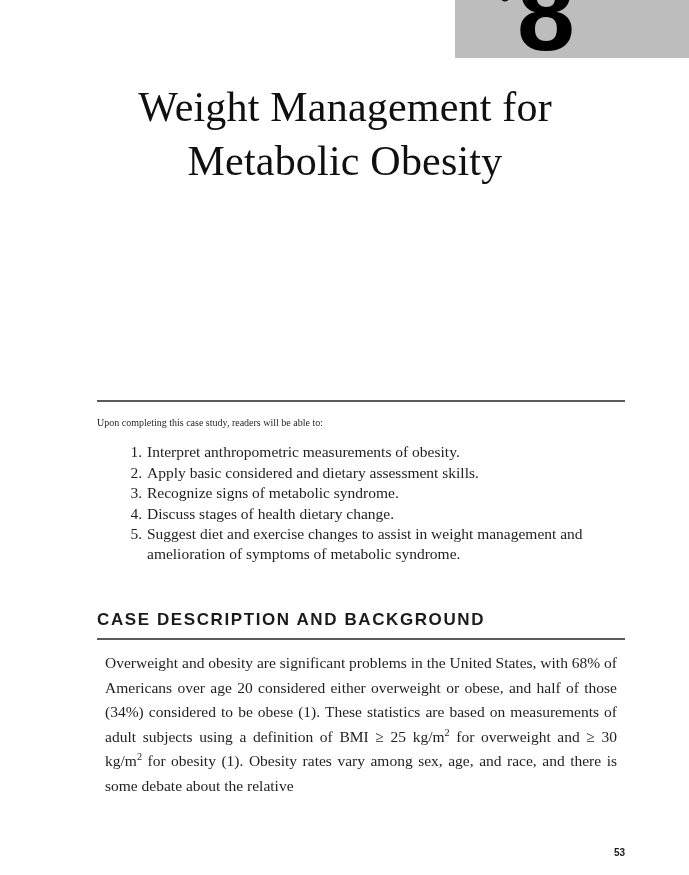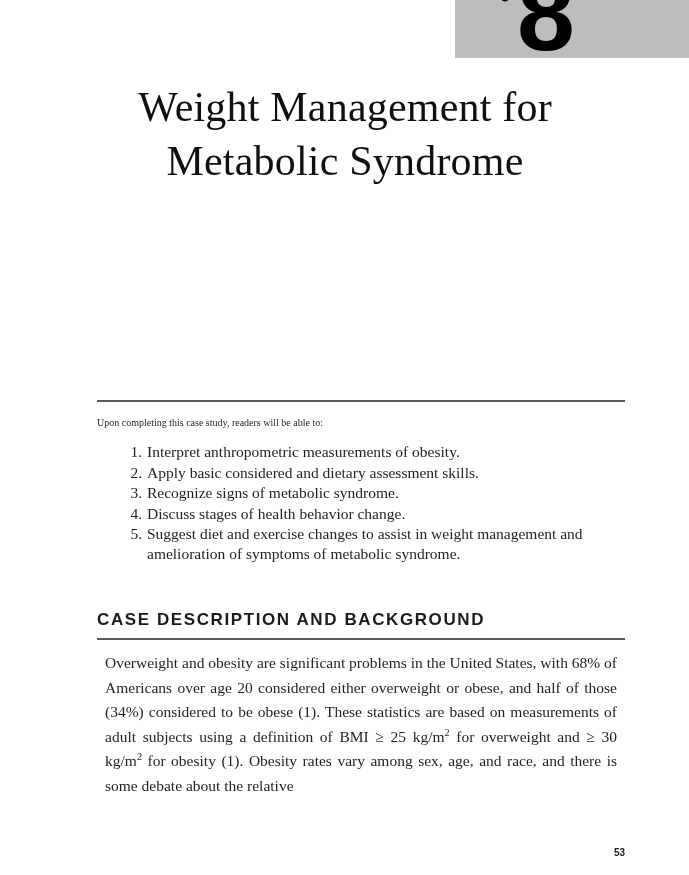--- a/index.html
+++ b/index.html
@@ -152,21 +152,21 @@
   }
 </style>
 </head>
 <body>
 
 <div class="case-tab">
   <span class="case-tab-label">CASE</span>
   <span class="case-tab-number">8</span>
 </div>
 
-<h1 class="page-title">Weight Management for Metabolic Syndrome</h1>
+<h1 class="page-title">Weight Management for Metabolic Obesity</h1>
 
 <div class="content">
 
   <div class="rule"></div>
 
   <p class="lead-line">Upon completing this case study, readers will be able to:</p>
 
   <ol class="objectives">
     <li>
       <span class="num">1.</span>
@@ -175,21 +175,21 @@
     <li>
       <span class="num">2.</span>
       <span>Apply basic considered and dietary assessment skills.</span>
     </li>
     <li>
       <span class="num">3.</span>
       <span>Recognize signs of metabolic syndrome.</span>
     </li>
     <li>
       <span class="num">4.</span>
-      <span>Discuss stages of health behavior change.</span>
+      <span>Discuss stages of health dietary change.</span>
     </li>
     <li>
       <span class="num">5.</span>
       <span>Suggest diet and exercise changes to assist in weight management and amelioration of symptoms of metabolic syndrome.</span>
     </li>
   </ol>
 
   <div class="section-gap"></div>
 
   <h2 class="section-heading">CASE DESCRIPTION AND BACKGROUND</h2>

